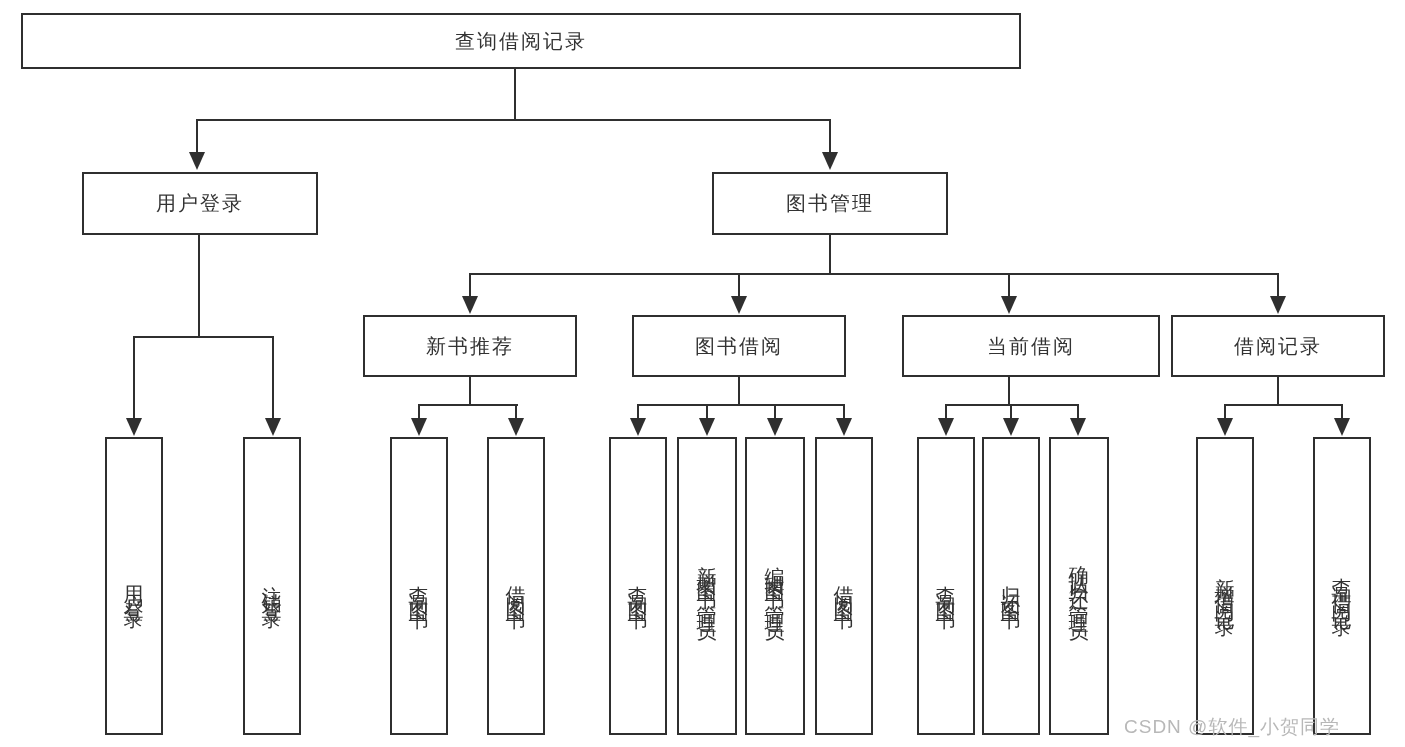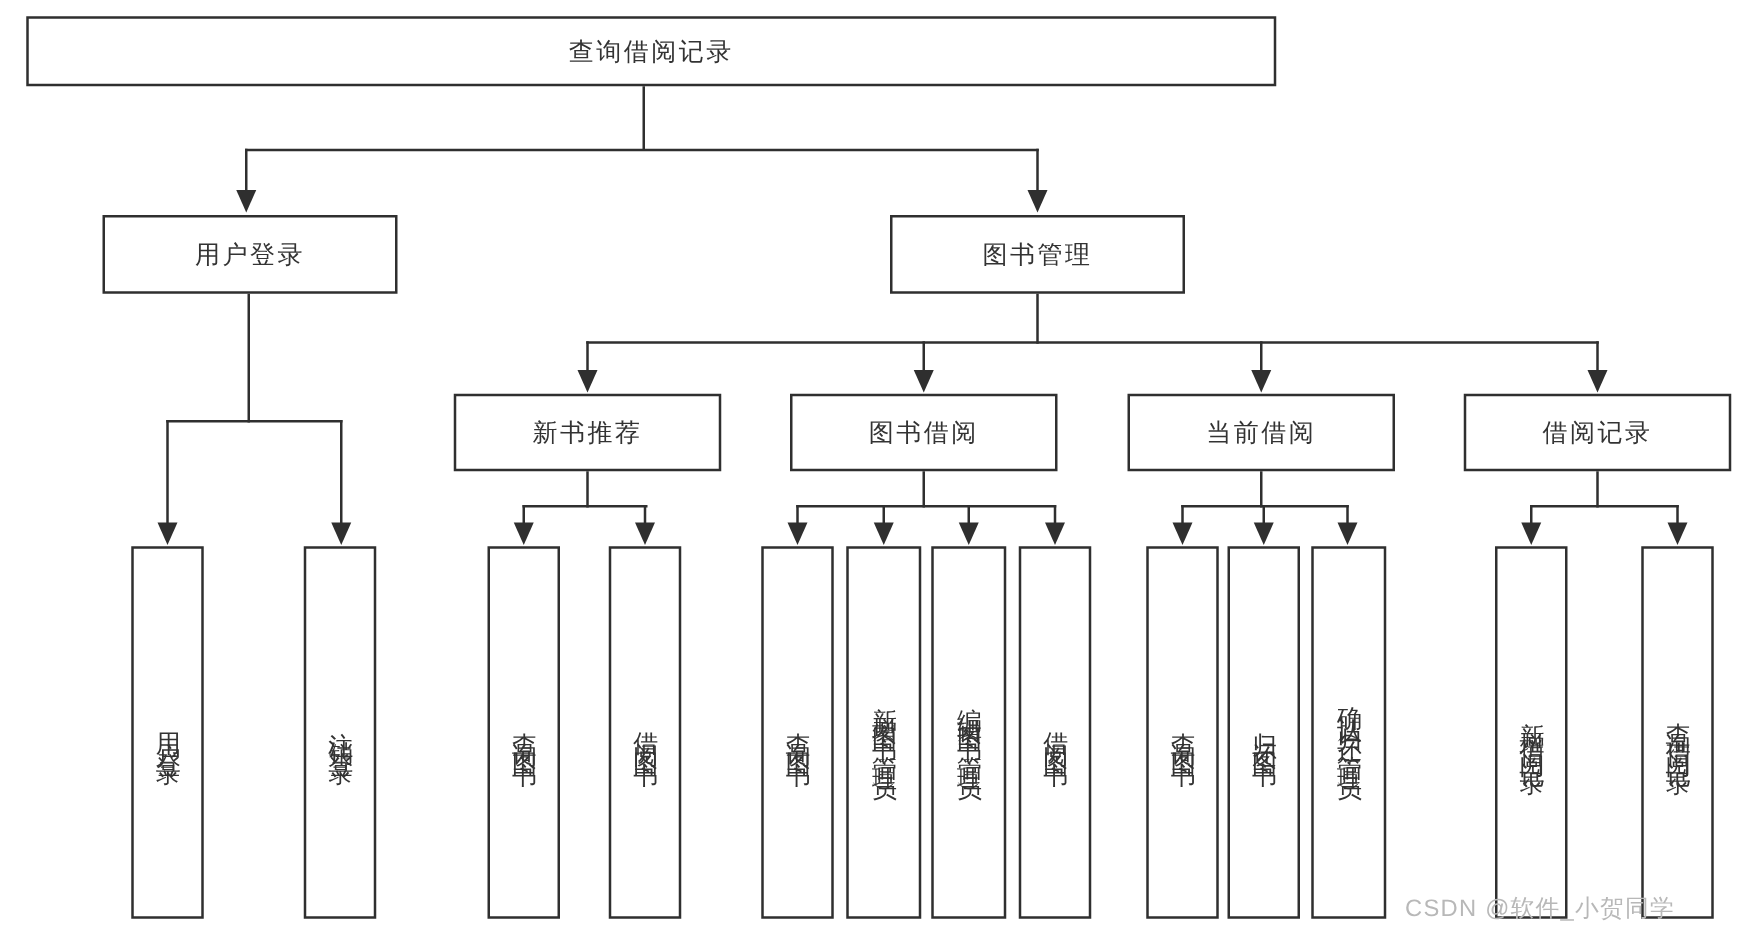--- a/index.html
+++ b/index.html
@@ -68,21 +68,21 @@
   <div class="box" style="left:712px;top:172px;width:236px;height:63px;">
     <span>图书管理</span>
   </div>
 
   <div class="box" style="left:363px;top:315px;width:214px;height:62px;">
     <span>新书推荐</span>
   </div>
   <div class="box" style="left:632px;top:315px;width:214px;height:62px;">
     <span>图书借阅</span>
   </div>
-  <div class="box" style="left:902px;top:315px;width:214px;height:62px;">
+  <div class="box" style="left:902px;top:315px;width:258px;height:62px;">
     <span>当前借阅</span>
   </div>
   <div class="box" style="left:1171px;top:315px;width:214px;height:62px;">
     <span>借阅记录</span>
   </div>
 
   <div class="box vbox" style="left:105px;top:437px;width:58px;height:298px;">
     <span class="vtext">用户登录</span>
   </div>
   <div class="box vbox" style="left:243px;top:437px;width:58px;height:298px;">

